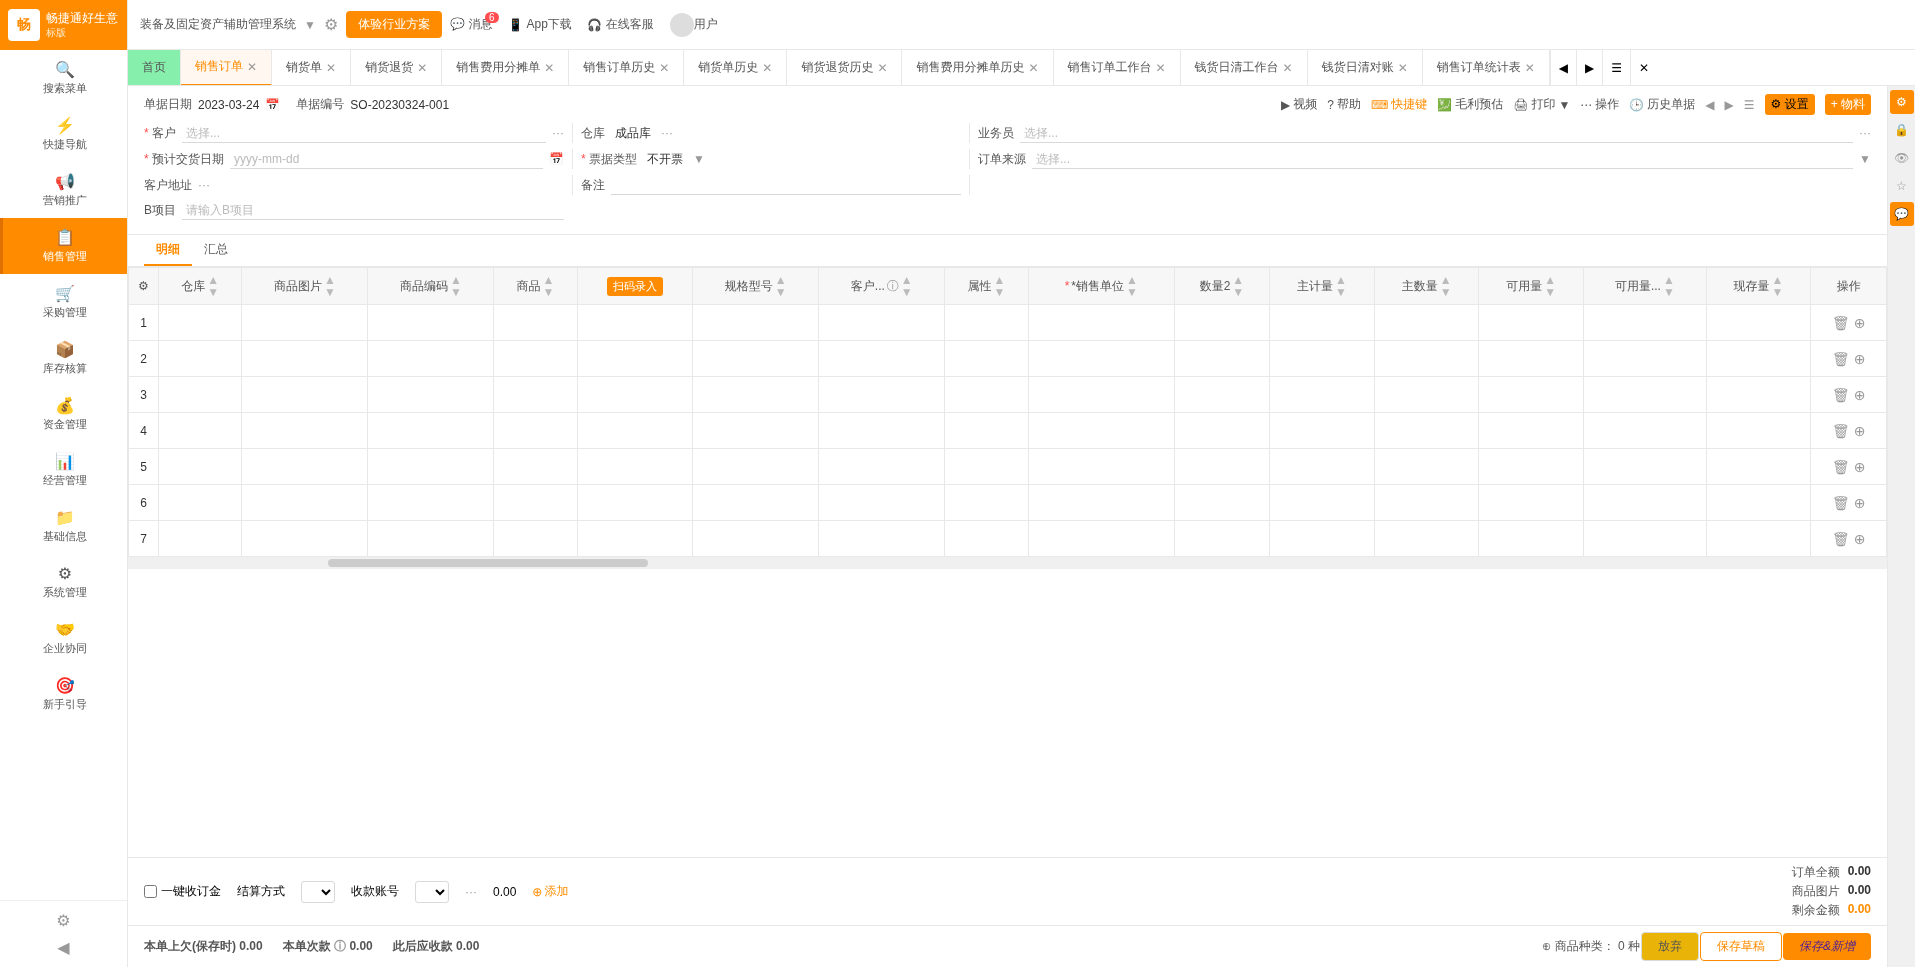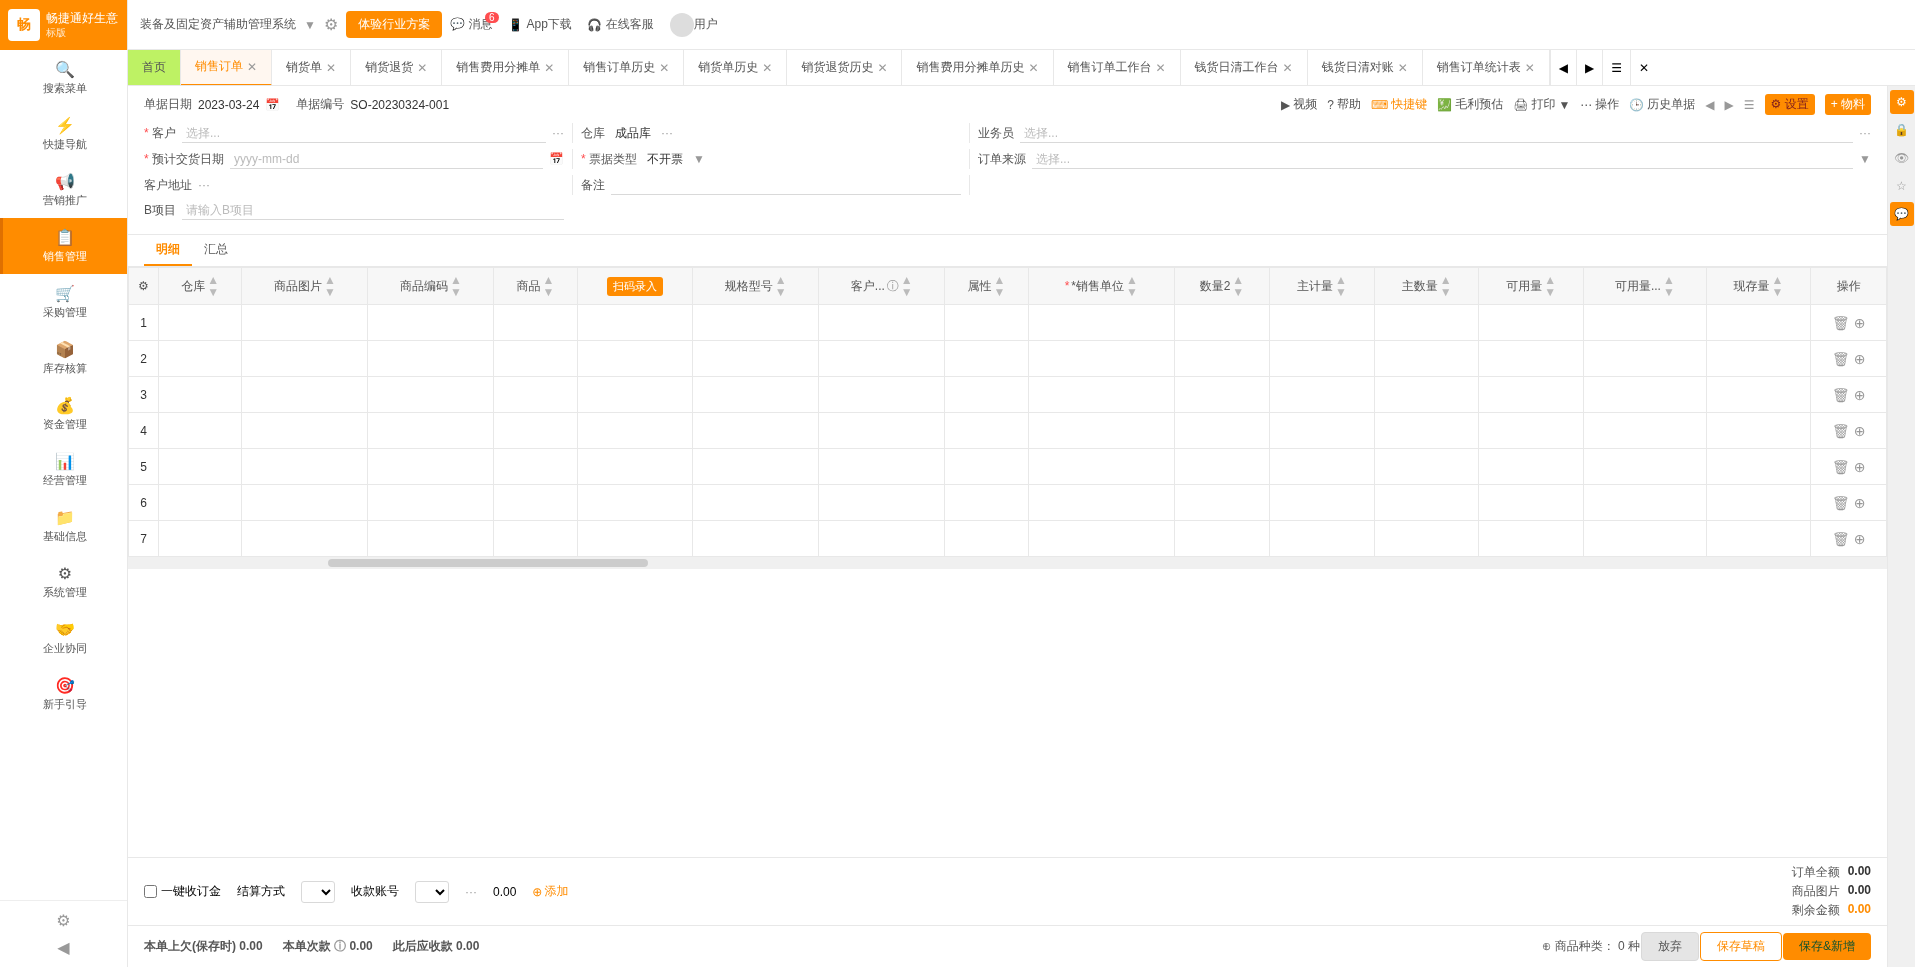--- a/index.html
+++ b/index.html
@@ -27,21 +27,21 @@
     .top-header-right { display: flex; align-items: center; gap: 16px; color: #555; }
     .notification-badge { position: relative; display: inline-block; }
     .badge { position: absolute; top: -4px; right: -6px; background: #ff4d4f; color: #fff; border-radius: 8px; padding: 0 4px; font-size: 10px; }
     .user-area { display: flex; align-items: center; }
     .avatar { width: 24px; height: 24px; background: #ddd; border-radius: 50%; }
 
     
     .tab-bar { height: 36px; background: #fff; display: flex; align-items: center; border-bottom: 1px solid #e8e8e8; overflow: hidden; }
     .tab-item { height: 36px; display: flex; align-items: center; padding: 0 14px; cursor: pointer; color: #555; border-right: 1px solid #e8e8e8; white-space: nowrap; font-size: 12px; flex-shrink: 0; }
     .tab-item.active { background: #fff7f0; color: #ff8c00; border-bottom: 2px solid #ff8c00; }
-    .tab-item.first { background: #bef264; }
+    .tab-item.first { background: #86efac; }
     .tab-close { margin-left: 4px; color: #999; }
     .tab-nav-btn { padding: 0 8px; height: 36px; display: flex; align-items: center; cursor: pointer; background: #fff; border: none; border-left: 1px solid #e8e8e8; }
 
     
     .content { flex: 1; display: flex; overflow: hidden; }
     .content-main { flex: 1; display: flex; flex-direction: column; overflow: hidden; background: #f5f5f5; }
 
     
     .form-area { background: #fff; padding: 8px 16px; border-bottom: 1px solid #e8e8e8; }
     .form-toolbar { display: flex; align-items: center; gap: 16px; margin-bottom: 8px; font-size: 12px; color: #555; }
@@ -83,23 +83,23 @@
     .bottom-bar-right { margin-left: auto; display: flex; align-items: center; gap: 8px; color: #555; }
     .amount-summary { display: flex; flex-direction: column; align-items: flex-end; gap: 2px; font-size: 12px; color: #555; }
     .amount-row { display: flex; gap: 8px; }
     .amount-val { font-weight: bold; color: #333; }
 
     
     .footer-bar { background: #fff; border-top: 1px solid #e8e8e8; padding: 6px 16px; display: flex; align-items: center; gap: 20px; }
     .footer-stat { color: #555; font-size: 12px; }
     .footer-stat span { font-weight: bold; }
     .footer-right { margin-left: auto; display: flex; align-items: center; gap: 1px; }
-    .btn-default { border: 1px solid #d9d9d9; background: #e5e5e5; padding: 5px 16px; border-radius: 4px; cursor: pointer; color: #555; font-size: 12px; }
+    .btn-default { border: 1px solid #d9d9d9; background: #eab308; padding: 5px 16px; border-radius: 4px; cursor: pointer; color: #555; font-size: 12px; }
     .btn-primary { border: 1px solid #ff8c00; background: #fff; color: #ff8c00; padding: 5px 16px; border-radius: 4px; cursor: pointer; font-size: 12px; }
-    .btn-primary-fill { border: none; background: #ff8c00; color: #14532d; padding: 5px 16px; border-radius: 4px; cursor: pointer; font-size: 12px; }
+    .btn-primary-fill { border: none; background: #ff8c00; color: #4c1d95; padding: 5px 16px; border-radius: 4px; cursor: pointer; font-size: 12px; font-style: italic; }
 
     
     .right-sidebar { width: 28px; background: #f0f0f0; display: flex; flex-direction: column; align-items: center; padding: 4px 0; gap: 4px; border-left: 1px solid #e8e8e8; }
     .right-sidebar-btn { width: 24px; height: 24px; display: flex; align-items: center; justify-content: center; cursor: pointer; color: #999; border-radius: 3px; }
     .right-sidebar-btn.active { background: #ff8c00; color: #fff; }
 
     .scrollbar-row { height: 12px; background: #f0f0f0; position: relative; overflow: hidden; }
     .scrollbar-thumb { height: 8px; width: 320px; background: #ccc; border-radius: 4px; position: absolute; left: 200px; top: 2px; }
 
     .goods-count { color: #555; }
@@ -303,21 +303,21 @@
               <span>⋯</span>
               <span>操作</span>
             </span>
             <span class="toolbar-btn">
               <span>🕒</span>
               <span>历史单据</span>
             </span>
             <span style="cursor:pointer;color:#999;">◀</span>
             <span style="cursor:pointer;color:#999;">▶</span>
             <span style="cursor:pointer;color:#999;">☰</span>
-            <span style="cursor:pointer;background:#ff8c00;color:#7f1d1d;padding:2px 6px;border-radius:3px;">
+            <span style="cursor:pointer;background:#ff8c00;color:#000000;padding:2px 6px;border-radius:3px;">
               <span>⚙</span>
               <span>设置</span>
             </span>
             <span style="cursor:pointer;background:#ff8c00;color:#fff;padding:2px 6px;border-radius:3px;">
               <span>+</span>
               <span>物料</span>
             </span>
           </div>
         </div>
 

